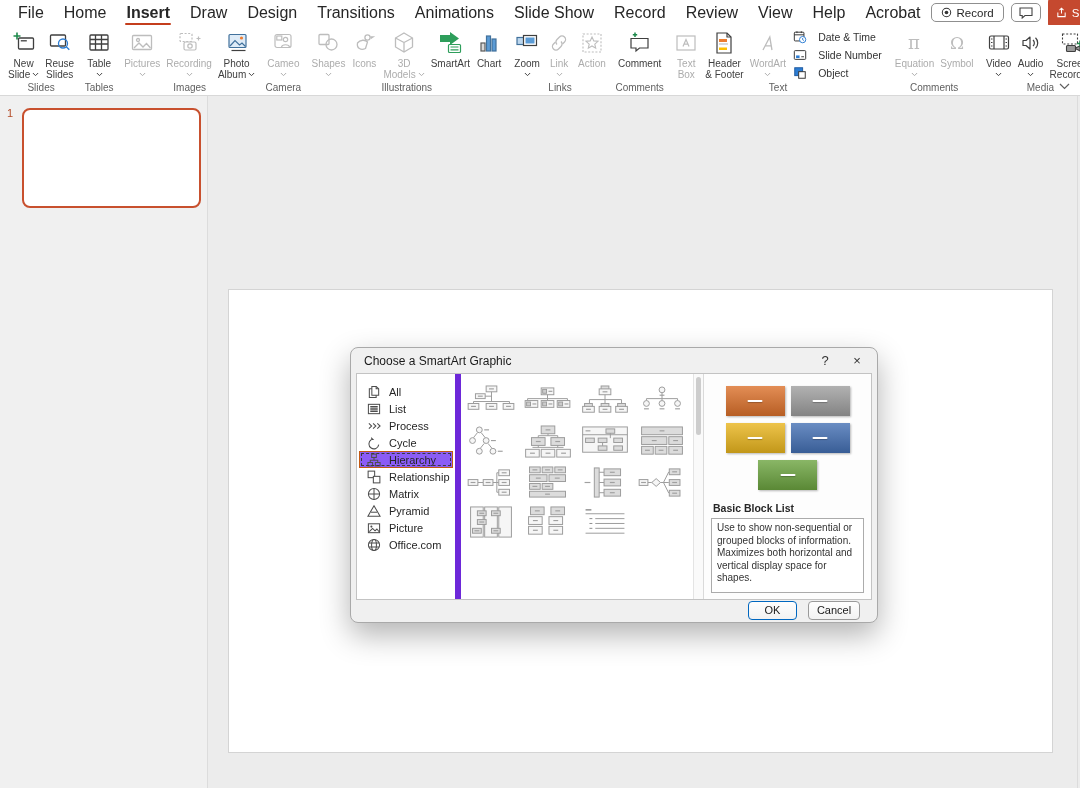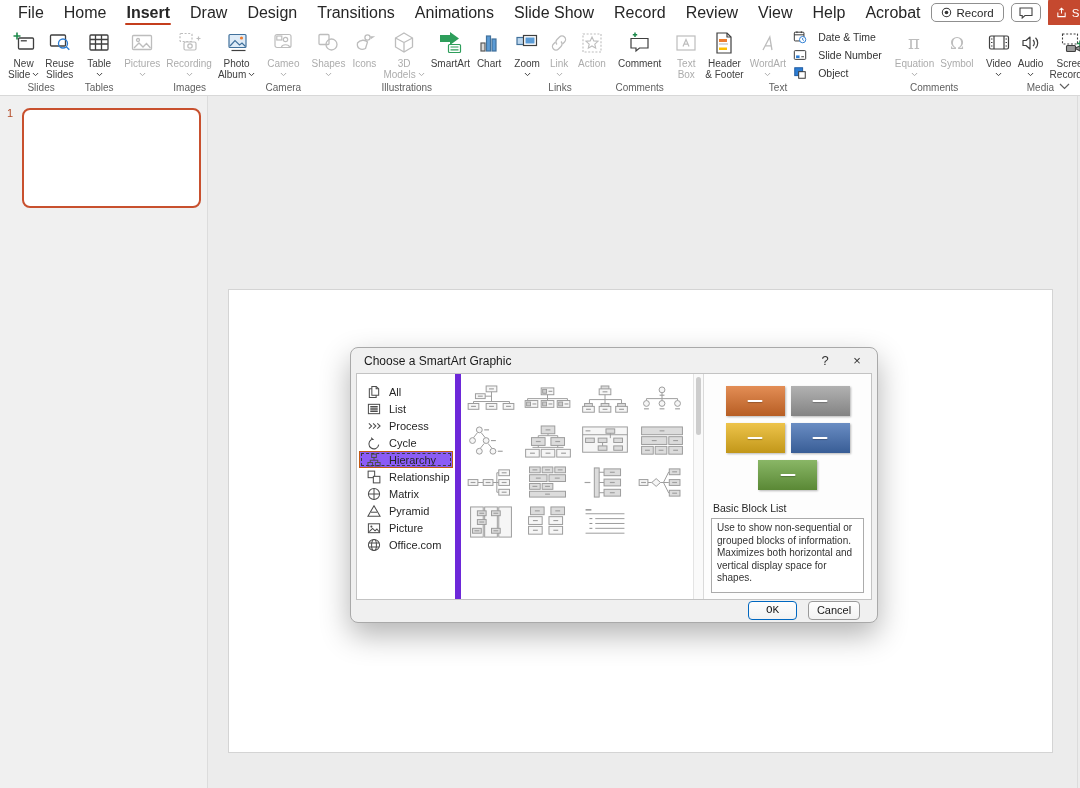--- a/index.html
+++ b/index.html
@@ -68,27 +68,27 @@
   .dlg-scroll{width:10px;border-left:1px solid #e4e4e4;position:relative;background:#fafafa}
   .dlg-scroll .sthumb{position:absolute;top:3px;left:2px;width:5px;height:58px;background:#cdcdcd;border-radius:3px}
   .dlg-preview{flex:1;border-left:1px solid #dadada;display:flex;flex-direction:column;
     padding:12px 6px 6px;background:#fdfdfd}
   .blocks{display:grid;grid-template-columns:59px 59px;gap:7px 6px;justify-content:center}
   .block{height:30px;position:relative;box-shadow:1px 1px 2px rgba(0,0,0,.28)}
   .block::before{content:"";position:absolute;inset:0;background:linear-gradient(rgba(255,255,255,.20),rgba(0,0,0,.17))}
   .block:nth-child(5){grid-column:1/3;width:59px;justify-self:center}
   .block .dash{position:absolute;left:50%;top:50%;transform:translate(-50%,-50%);width:15px;height:2px;
     background:#fff;border-radius:1px;z-index:1;box-shadow:0 1px 1px rgba(0,0,0,.25)}
-  .preview-title{font-size:10.5px;font-weight:normal;color:#262626;margin:12px 0 4px 3px}
+  .preview-title{font-size:10.5px;font-weight:bold;color:#262626;margin:12px 0 4px 3px}
   .preview-desc{flex:1;background:#fff;border:1px solid #ababab;font-size:10px;line-height:12.6px;
     color:#333;padding:3px 5px;margin:0 1px}
   .dlg-footer{position:absolute;left:0;right:0;bottom:0;height:24px;display:flex;justify-content:flex-end;
     align-items:center;gap:11px;padding-right:17px}
   .btn-ok{width:49px;height:19px;background:linear-gradient(#fefefe,#f2f2f2);border:1px solid #0067C0;
-    border-radius:4px;font-size:11px;color:#1a1a1a;font-family:Liberation Mono, monospace}
+    border-radius:4px;font-size:11px;color:#1a1a1a;font-family:Liberation Sans, sans-serif}
   .btn-cancel{width:52px;height:19px;background:linear-gradient(#fefefe,#f2f2f2);border:1px solid #9a9a9a;
     border-radius:4px;font-size:11px;color:#1a1a1a;font-family:inherit}
 </style>
 </head>
 <body>
 
 <div class="app">
 
   <div class="menubar">
     <div class="tabs" id="menu-tabs">

